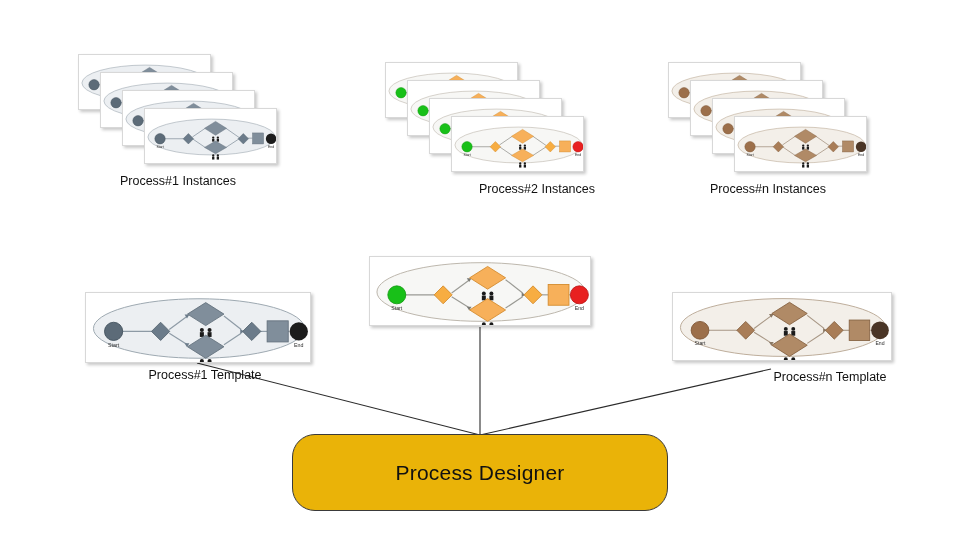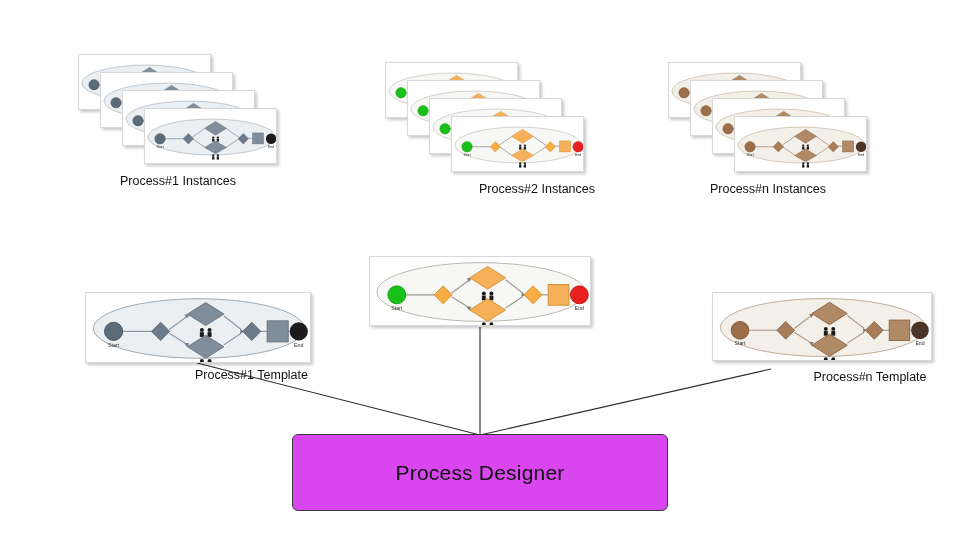--- a/index.html
+++ b/index.html
@@ -48,23 +48,23 @@
     position: absolute;
     text-align: center;
     font-size: 12.5px;
     line-height: 15px;
     color: #111111;
     white-space: nowrap;
     z-index: 3;
   }
   .designer-box {
     position: absolute;
-    background: #d946ef;
+    background: #eab308;
     border: 1.4px solid #3a3a3a;
-    border-radius: 6px;
+    border-radius: 23px;
     box-sizing: border-box;
     display: flex;
     align-items: center;
     justify-content: center;
     z-index: 3;
   }
   .designer-label {
     font-size: 21px;
     color: #111111;
     letter-spacing: 0.2px;
@@ -400,21 +400,21 @@
             <rect x="115.9" y="73.3" width="4.2" height="5"></rect>
             <circle cx="126" cy="71" r="2.1"></circle>
             <rect x="123.9" y="73.3" width="4.2" height="5"></rect>
           </g>
         <polygon points="170,30.5 179.5,40 170,49.5 160.5,40" fill="#6b7b8a" stroke="#55646f" stroke-width="0.9"></polygon>
         <rect x="186" y="29" width="22" height="22" fill="#808e9b" stroke="#63707c" stroke-width="0.9"></rect>
         <circle cx="219" cy="40" r="9.5" fill="#1c1c1c"></circle>
         <text x="219" y="56" font-size="5.5" text-anchor="middle" fill="#2b2b2b" font-family="Liberation Sans, sans-serif">End</text>
       </svg>
     </div>
-    <div class="caption" style="left:3px; top:76px; width:220px;text-align:right;">Process#1 Template</div>
+    <div class="caption" style="left:10px; top:76px; width:220px;">Process#1 Template</div>
   </div>
 
   <div class="group" style="left:369px; top:256px; width:222px; height:100px; z-index:4;">
     <div class="card" style="left:0px; top:0px; width:222px; height:70px;">
       <svg viewBox="0 0 230 74" width="222" height="70">
         <ellipse cx="115" cy="37" rx="110" ry="31" fill="#f7f7f5" stroke="#b9b3a8" stroke-width="1"></ellipse>
         <line x1="34" y1="40" x2="68" y2="40" stroke="#9a9a94" stroke-width="1.2"></line>
         <polygon points="68,37.6 72,40 68,42.4" fill="#7a7a74"></polygon>
         <line x1="84" y1="38" x2="103" y2="24" stroke="#9a9a94" stroke-width="1.2"></line>
         <polygon points="100,22.5 105,22.5 102.5,26.5" fill="#7a7a74"></polygon>
@@ -443,21 +443,21 @@
             <rect x="123.9" y="73.3" width="4.2" height="5"></rect>
           </g>
         <polygon points="170,30.5 179.5,40 170,49.5 160.5,40" fill="#f7ad42" stroke="#d2892a" stroke-width="0.9"></polygon>
         <rect x="186" y="29" width="22" height="22" fill="#f7b05a" stroke="#d2892a" stroke-width="0.9"></rect>
         <circle cx="219" cy="40" r="9.5" fill="#e82020" stroke="#bb1313" stroke-width="0.9"></circle>
         <text x="219" y="56" font-size="5.5" text-anchor="middle" fill="#2b2b2b" font-family="Liberation Sans, sans-serif">End</text>
       </svg>
     </div>
   </div>
 
-  <div class="group" style="left:712px; top:292px; width:220px; height:100px; z-index:4;">
+  <div class="group" style="left:672px; top:292px; width:220px; height:100px; z-index:4;">
     <div class="card" style="left:0px; top:0px; width:220px; height:69px;">
       <svg viewBox="0 0 230 74" width="220" height="69">
         <ellipse cx="115" cy="37" rx="110" ry="31" fill="#f3efe9" stroke="#b9a894" stroke-width="1"></ellipse>
         <line x1="34" y1="40" x2="68" y2="40" stroke="#a79684" stroke-width="1.2"></line>
         <polygon points="68,37.6 72,40 68,42.4" fill="#8a7763"></polygon>
         <line x1="84" y1="38" x2="103" y2="24" stroke="#a79684" stroke-width="1.2"></line>
         <polygon points="100,22.5 105,22.5 102.5,26.5" fill="#8a7763"></polygon>
         <line x1="84" y1="42" x2="103" y2="54" stroke="#a79684" stroke-width="1.2"></line>
         <polygon points="100,52.5 105,52.5 102.5,56.5" fill="#8a7763"></polygon>
         <line x1="141" y1="24" x2="159" y2="38" stroke="#a79684" stroke-width="1.2"></line>

